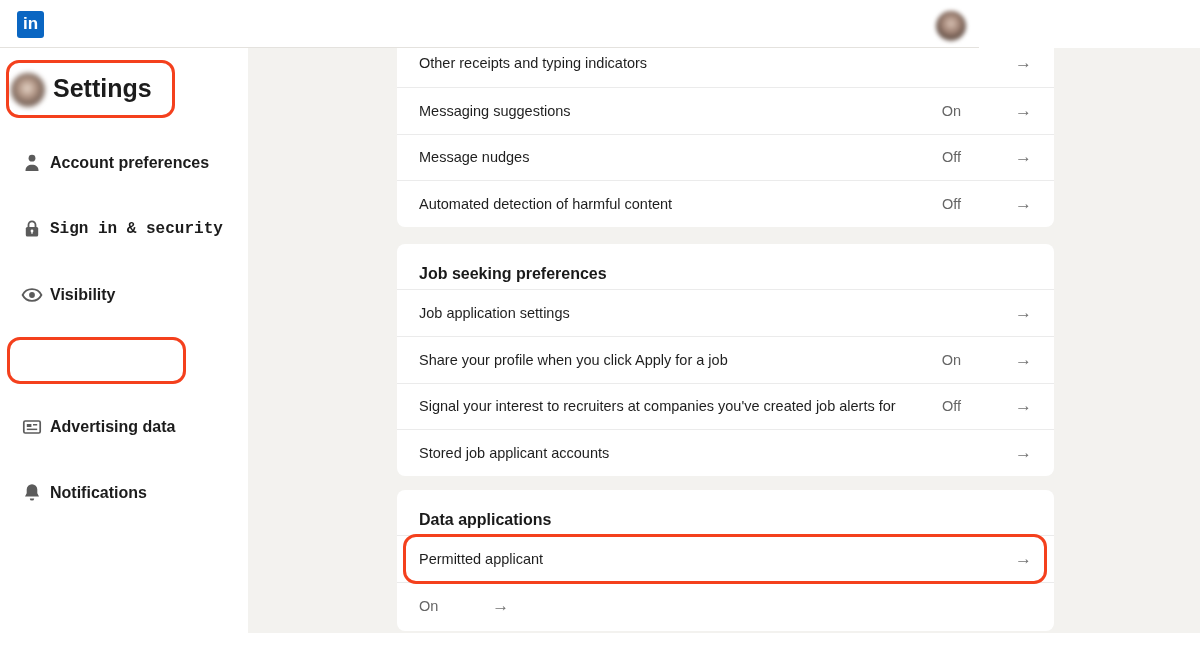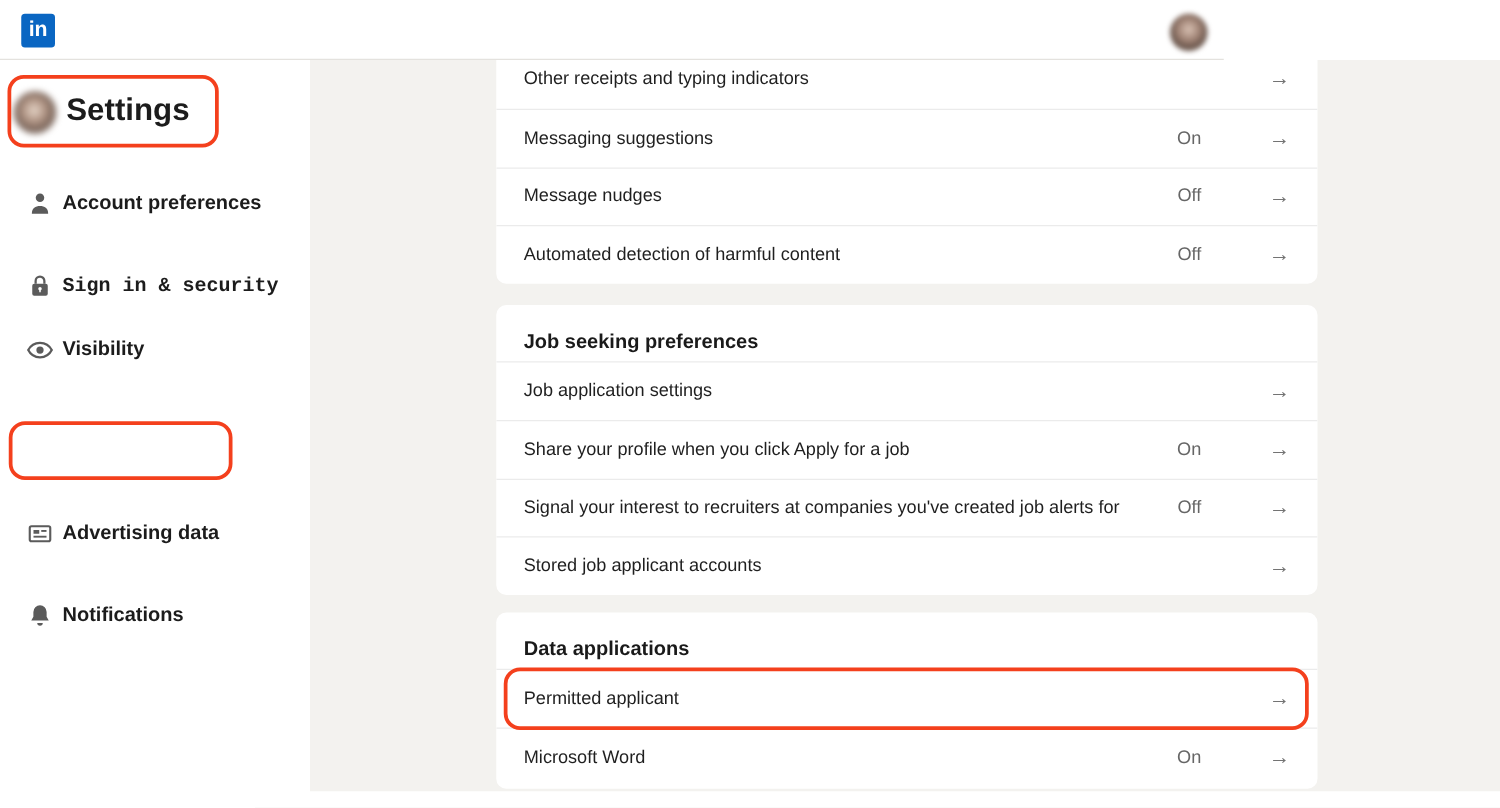--- a/index.html
+++ b/index.html
@@ -108,21 +108,20 @@
   </div>
 
   <div class="card card-3">
     <div class="card-heading">Data applications</div>
     <div class="row">
       <span class="label">Permitted applicant</span>
       <span class="value"></span>
       <span class="arrow">→</span>
     </div>
     <div class="row">
-      <span class="label">Microsoft Word</span>
       <span class="value">On</span>
       <span class="arrow">→</span>
     </div>
   </div>
 
   <div class="sidebar"></div>
 
   <div class="settings-avatar"></div>
   <div class="settings-title">Settings</div>
 
@@ -141,21 +140,21 @@
       <svg width="24" height="24" viewBox="0 0 24 24">
         <path d="M8.5 10V7.8a3.5 3.5 0 0 1 7 0V10" fill="none" stroke="#5b5b5b" stroke-width="1.8"></path>
         <rect x="5.8" y="10" width="12.4" height="9.5" rx="1.6" fill="#5b5b5b"></rect>
         <circle cx="12" cy="14" r="1.4" fill="#fff"></circle>
         <rect x="11.4" y="14.4" width="1.2" height="2.4" fill="#fff"></rect>
       </svg>
     </span>
     <span class="label">Sign in &amp; security</span>
   </div>
 
-  <div class="nav-item" style="top:256px;text-align:center;">
+  <div class="nav-item" style="top:271px;text-align:center;">
     <span class="icon">
       <svg width="24" height="24" viewBox="0 0 24 24">
         <path d="M12 6.2c-4.6 0-8 3-9.4 5.8 1.4 2.8 4.8 5.8 9.4 5.8s8-3 9.4-5.8C20 9.2 16.6 6.2 12 6.2z" fill="none" stroke="#5b5b5b" stroke-width="1.8"></path>
         <circle cx="12" cy="12" r="2.9" fill="#5b5b5b"></circle>
       </svg>
     </span>
     <span class="label">Visibility</span>
   </div>
 
 

